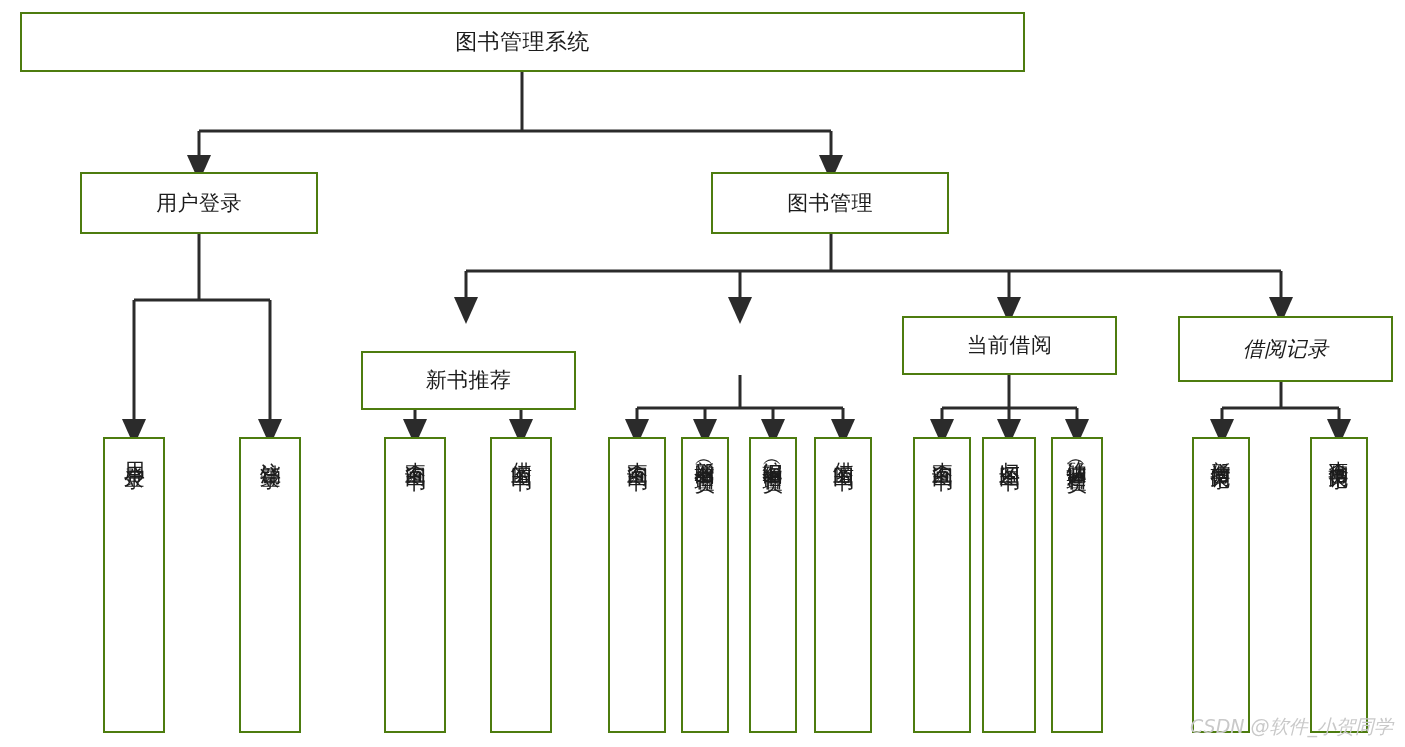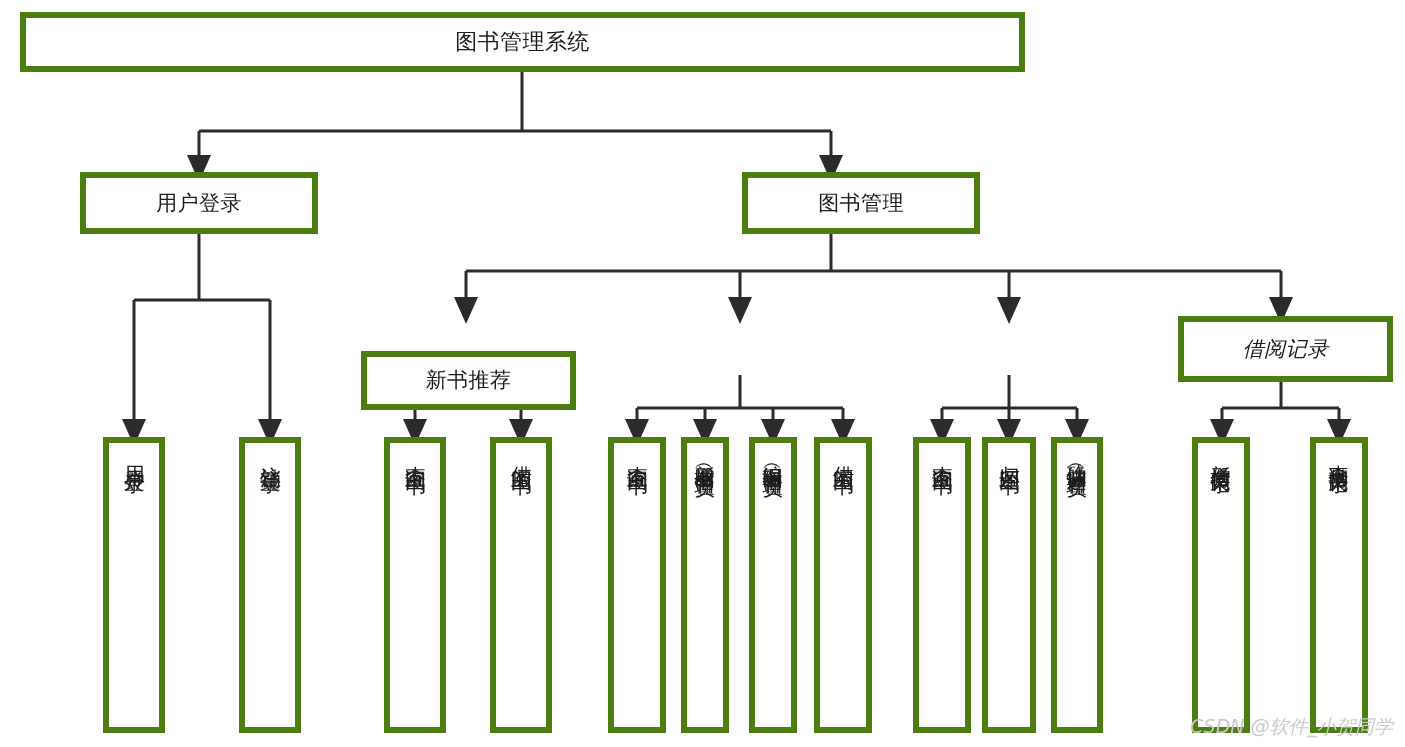--- a/index.html
+++ b/index.html
@@ -21,21 +21,21 @@
   #edges {
     position: absolute;
     left: 0; top: 0;
     width: 1405px;
     height: 747px;
   }
   .node {
     position: absolute;
     box-sizing: border-box;
     background: #ffffff;
-    border: 6px solid #4d7c0f;
+    border: 2px solid #4d7c0f;
     display: flex;
     align-items: center;
     justify-content: center;
     z-index: 2;
   }
   .node .label {
     color: #1c1c1c;
     letter-spacing: 0.02em;
     line-height: 1.18;
     white-space: pre;
@@ -132,29 +132,32 @@
   </svg>
 
   <div class="node horiz root" style="left:20px; top:12px; width:1005px; height:60px;">
     <span class="label">图书管理系统</span>
   </div>
 
   <div class="node horiz" style="left:80px; top:172px; width:238px; height:62px;">
     <span class="label">用户登录</span>
   </div>
 
-  <div class="node horiz" style="left:711px; top:172px; width:238px; height:62px;margin-left:31px;">
+  <div class="node horiz" style="left:711px; top:172px; width:238px; height:62px;">
     <span class="label">图书管理</span>
   </div>
 
   <div class="node horiz" style="left:361px; top:316px; width:215px; height:59px;margin-top:35px;">
     <span class="label">新书推荐</span>
   </div>
 
 
+  <div class="node horiz" style="left:902px; top:316px; width:215px; height:59px;">
+    <span class="label">当前借阅</span>
+  </div>
 
   <div class="node horiz" style="left:1178px; top:316px; width:215px; height:66px;font-style:italic;">
     <span class="label">借阅记录</span>
   </div>
 
   <div class="node vert" style="left:103px; top:437px; width:62px; height:296px;">
     <span class="label">用户登录</span>
   </div>
 
   <div class="node vert" style="left:239px; top:437px; width:62px; height:296px;">

